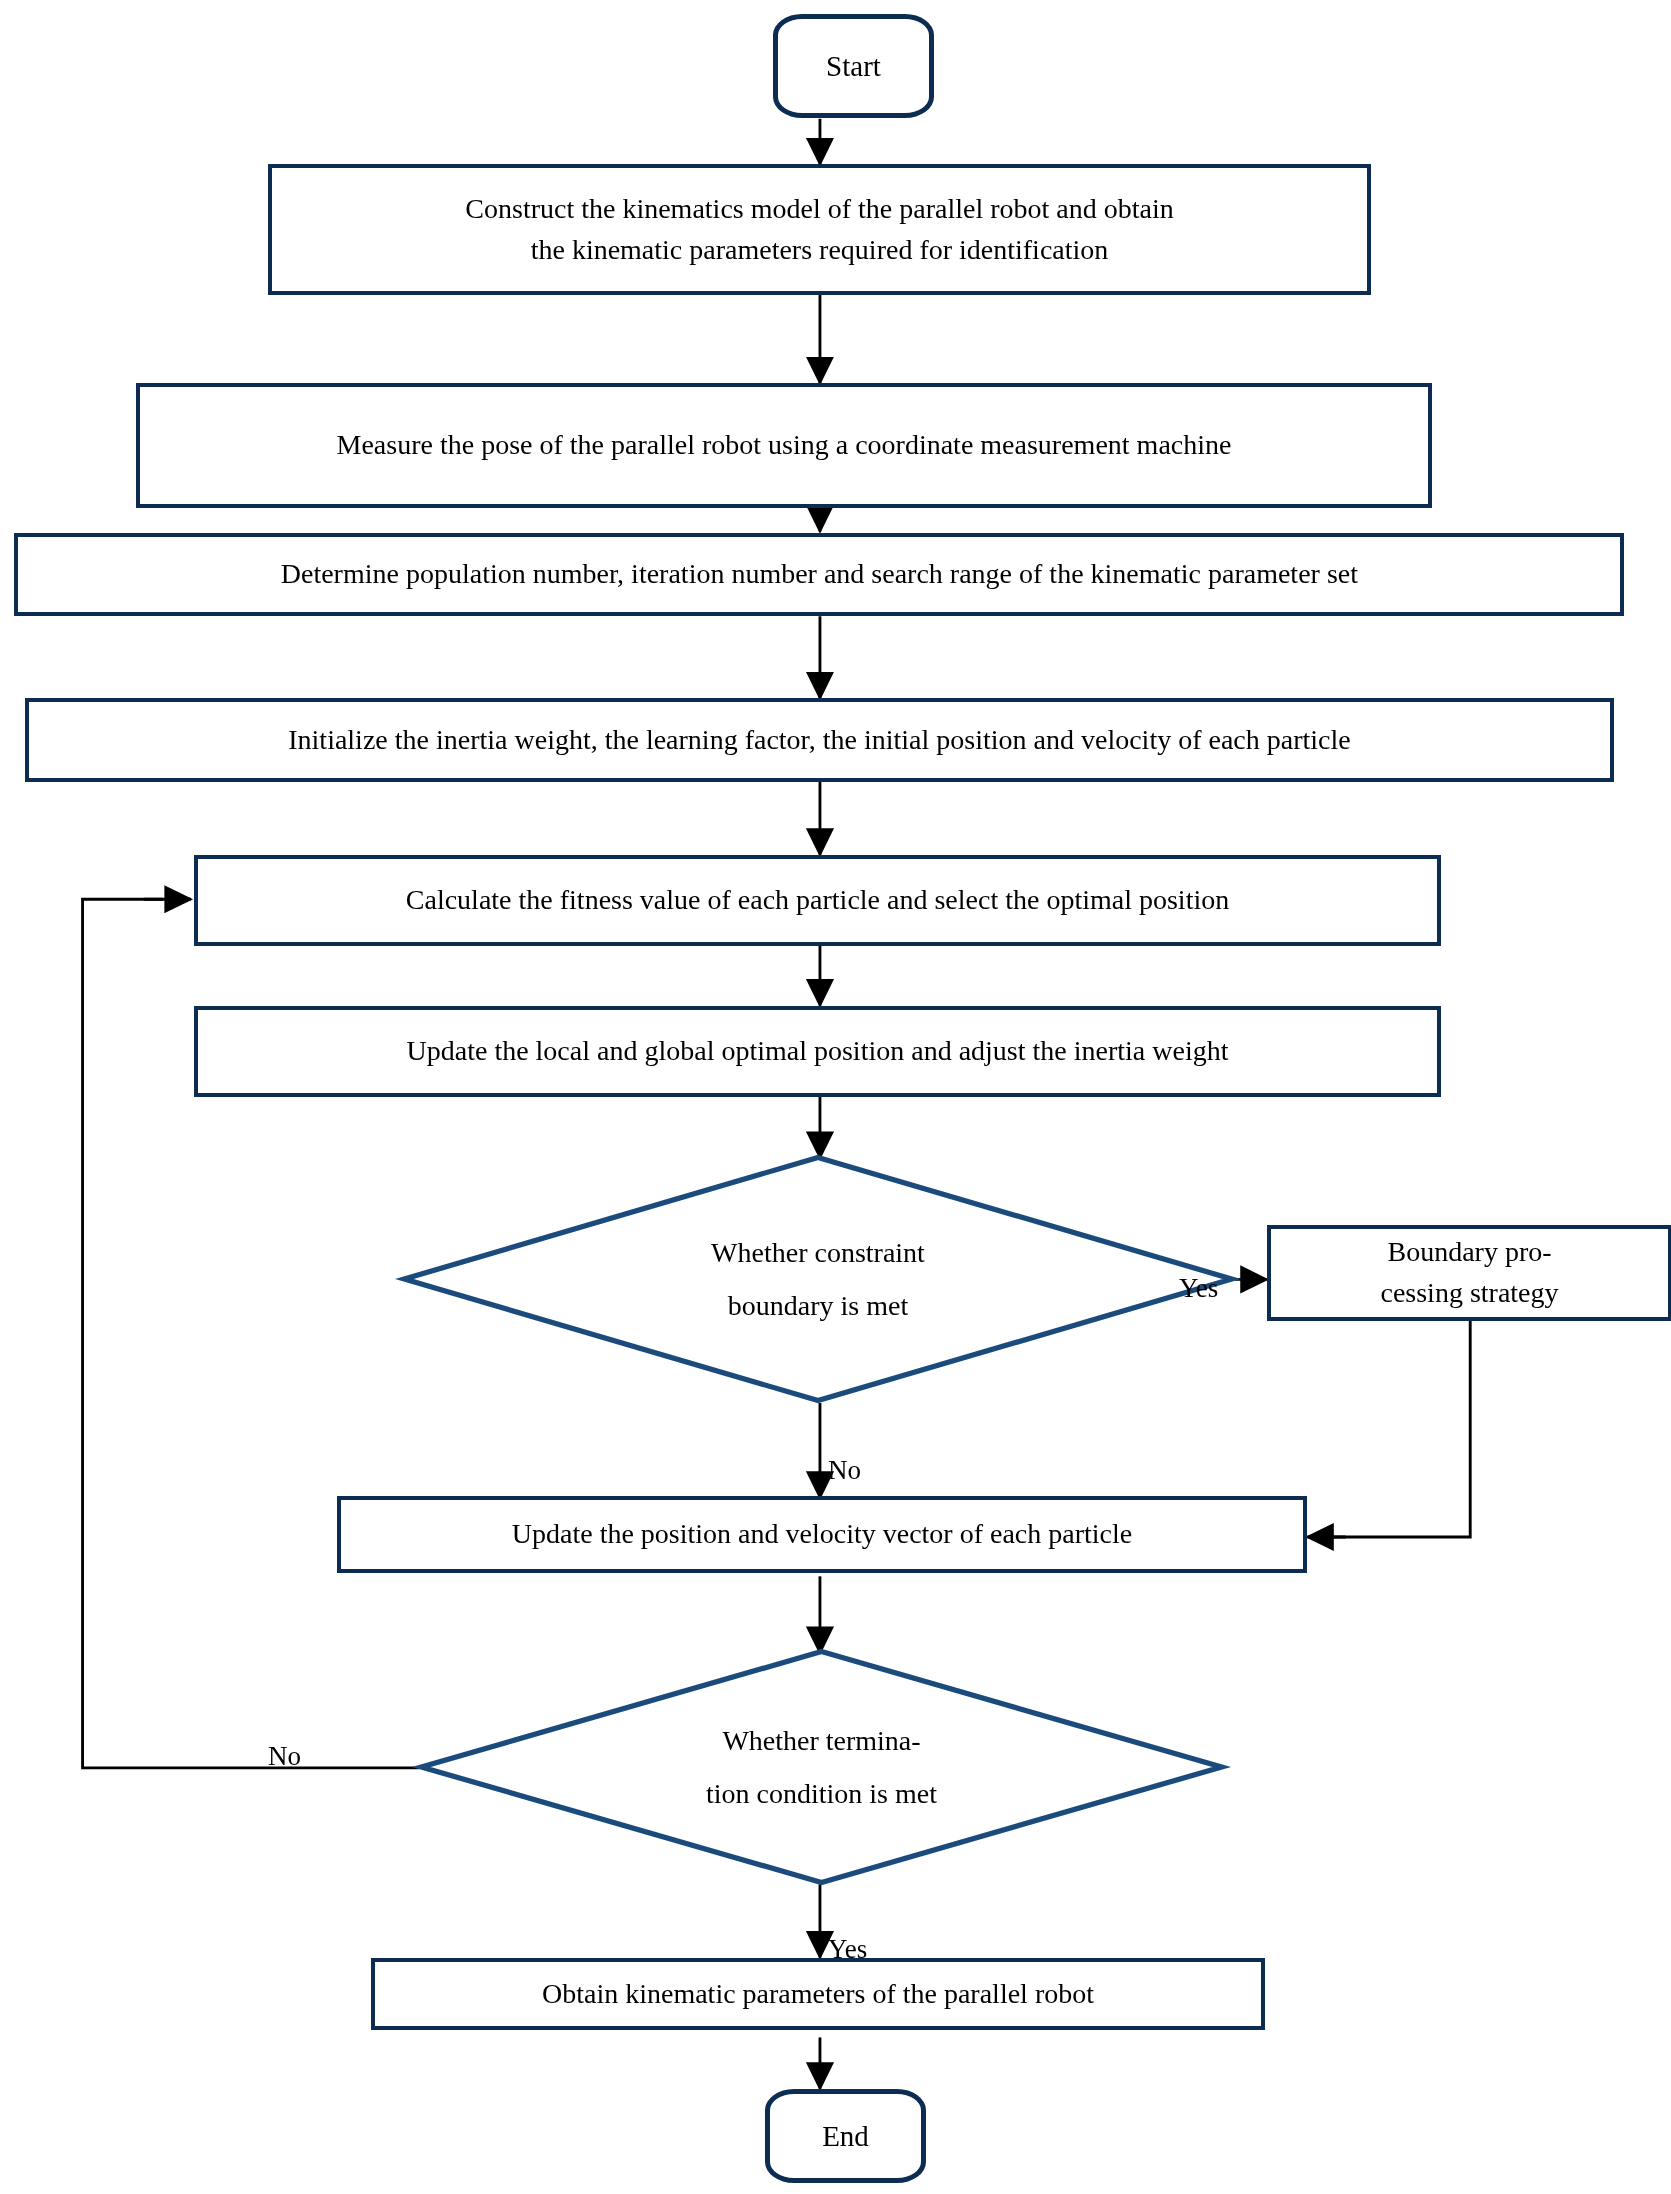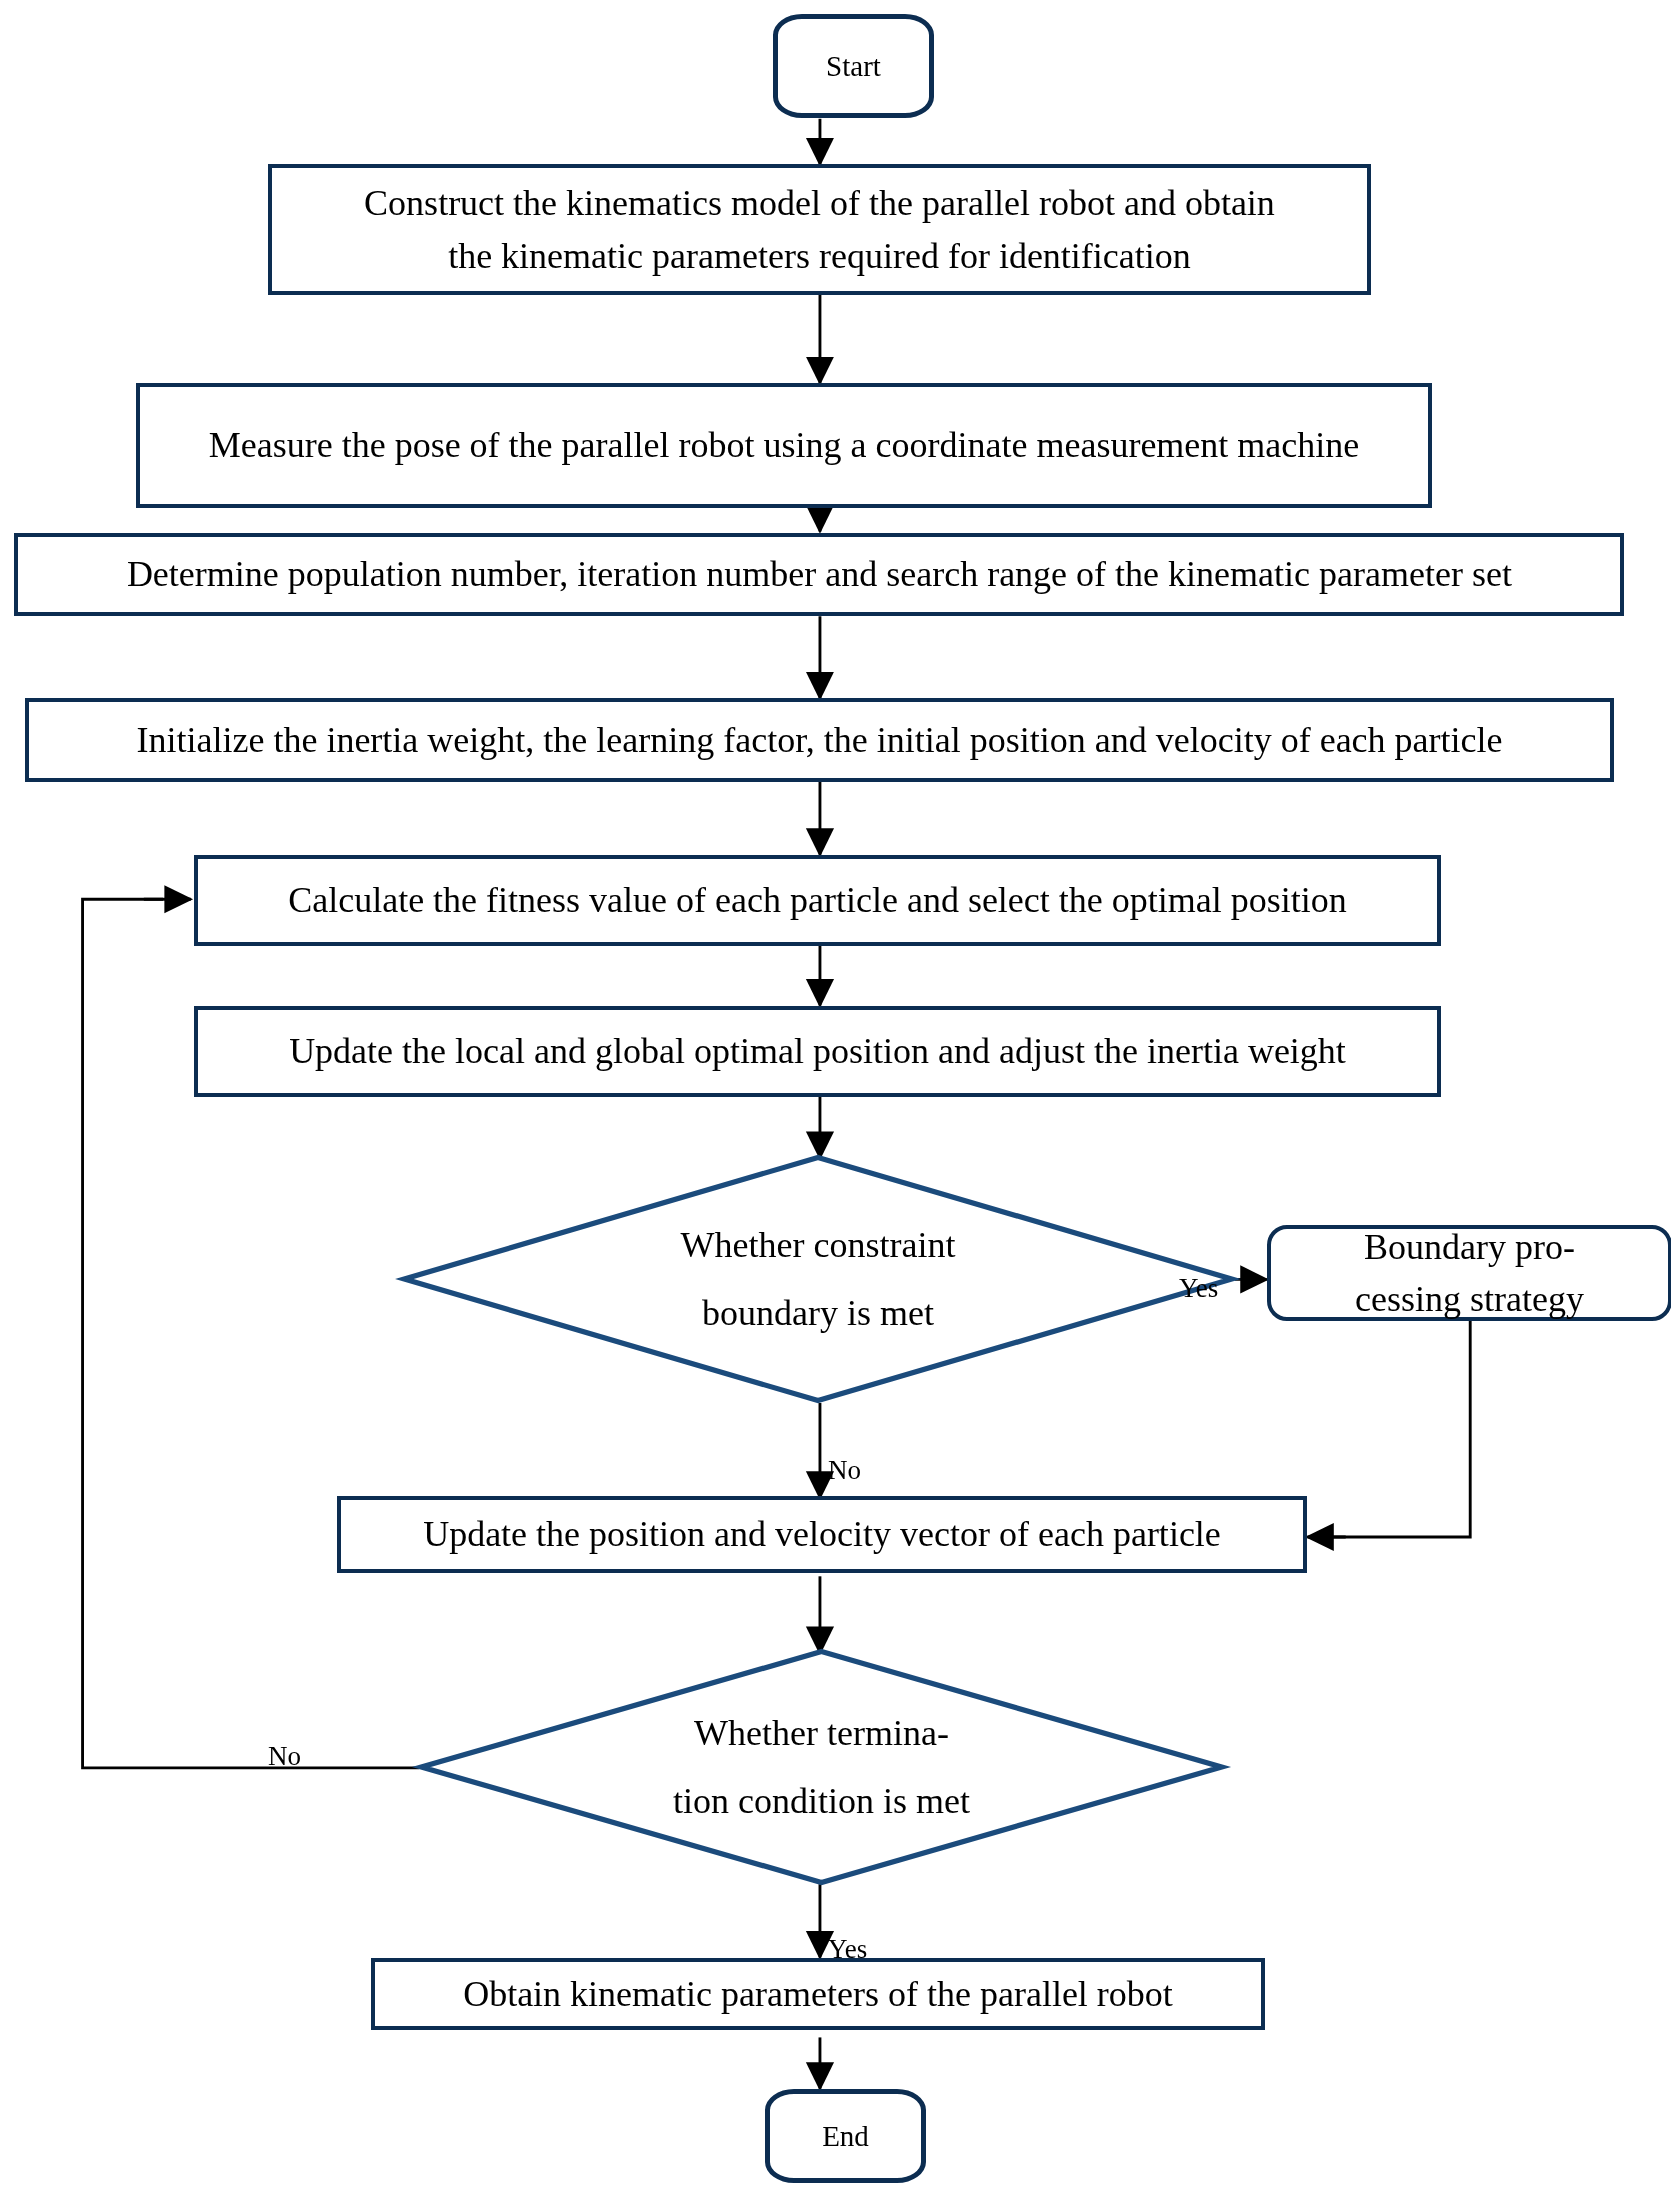--- a/index.html
+++ b/index.html
@@ -68,21 +68,21 @@
   }
   #connectors {
     position: absolute;
     left: 0;
     top: 0;
     width: 1672px;
     height: 2194px;
     pointer-events: none;
   }
   .fs-big   { font-size: 29px; }
-  .fs-box   { font-size: 36px; }
+  .fs-box   { font-size: 28px; }
   .fs-lbl   { font-size: 27px; }
 </style>
 </head>
 <body>
 
 <div id="canvas">
 
   <svg id="connectors" viewBox="0 0 3491 4582" xmlns="http://www.w3.org/2000/svg">
     <defs>
       <marker id="ah" markerWidth="11" markerHeight="11" refX="9.2" refY="5.5" orient="auto" markerUnits="strokeWidth">
@@ -161,21 +161,21 @@
   </div>
 
   <div class="diamond fs-box" style="left:402px; top:1155px; width:832px; height:248px;">
     <svg width="832" height="248" viewBox="0 0 1738 518" xmlns="http://www.w3.org/2000/svg">
       <polygon points="869,5 1733,259 869,513 5,259" fill="#ffffff" stroke="#1B4B7C" stroke-width="11"></polygon>
     </svg>
     <div class="dlabel">Whether constraint
 boundary is met</div>
   </div>
 
-  <div class="node fs-box" style="left:1267px; top:1225px; width:405px; height:96px;border-radius:20px;">
+  <div class="node fs-box" style="left:1267px; top:1225px; width:405px; height:96px;">
     <span class="node-label">Boundary pro-
 cessing strategy</span>
   </div>
 
   <div class="node fs-box" style="left:337px; top:1496px; width:970px; height:77px;">
     <span class="node-label">Update the position and velocity vector of each particle</span>
   </div>
 
   <div class="diamond fs-box" style="left:419px; top:1649px; width:805px; height:236px;">
     <svg width="805" height="236" viewBox="0 0 1680 492" xmlns="http://www.w3.org/2000/svg">

